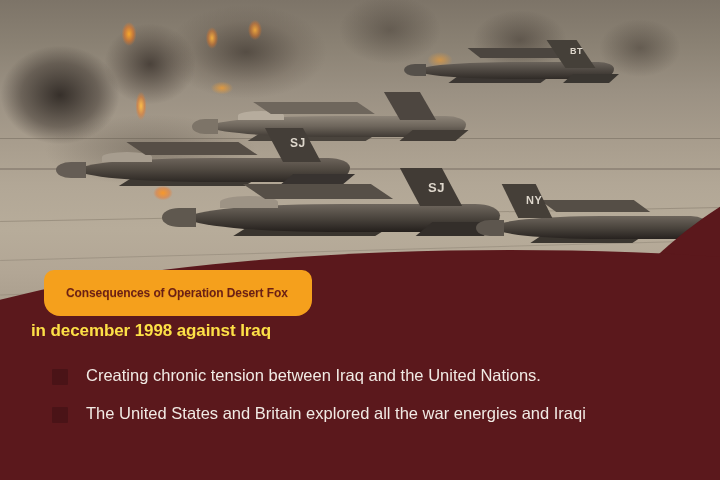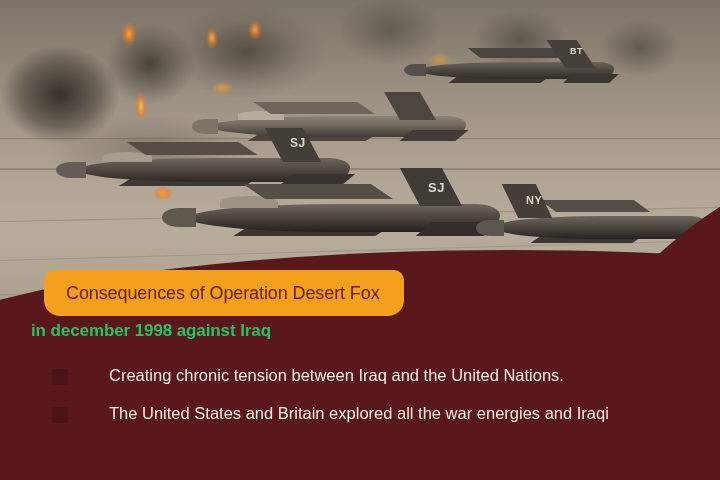--- a/index.html
+++ b/index.html
@@ -203,52 +203,51 @@
     left:44px; top:270px;
     height:46px;
     padding:0 24px 0 22px;
     display:flex; align-items:center;
     background:#F5A01C;
     border-radius:10px 10px 16px 16px;
     z-index:9;
   }
   .title-banner .title-text {
     color:#6B1F14;
-    font-size:18px;
-    font-weight:normal;
+    font-size:12px;
+    font-weight:bold;
     letter-spacing:-.1px;
     white-space:nowrap;
     text-shadow:0 1px 0 rgba(0,0,0,.08);
     text-align:right;
   }
 
   
   .subtitle {
     position:absolute;
     left:31px; top:321px;
     z-index:9;
-    color:#22c55e;
+    color:#fde047;
     font-size:17px;
     font-weight:bold;
     letter-spacing:-.1px;
     white-space:nowrap;
   }
 
   
   .bullets {
     position:absolute;
     left:52px; top:364px;
     width:640px;
     z-index:9;
   }
   .bullet-row {
     display:flex;
     align-items:center;
     margin-bottom:16px;
-    gap:23px;
   }
   .bullet-marker {
     flex:0 0 auto;
     width:16px; height:16px;
     background:#4A1317;
     margin-top:4px;
     margin-right:18px;
     border-radius:1px;
   }
   .bullet-text {

